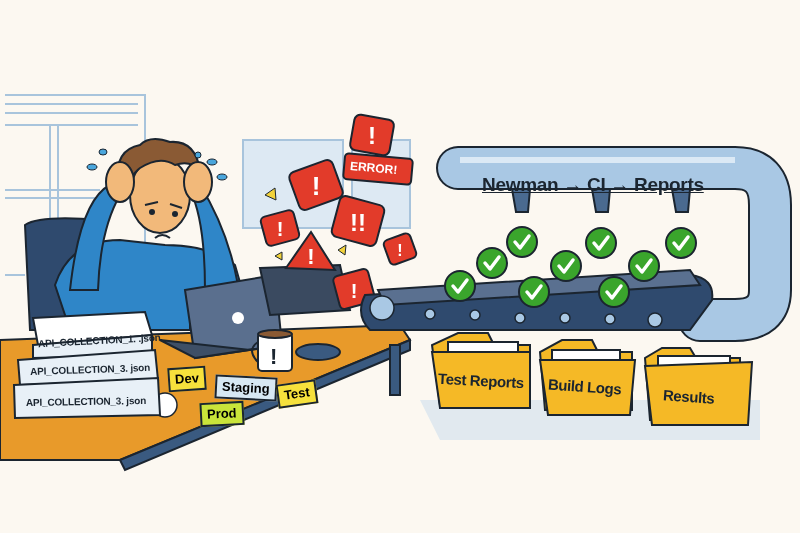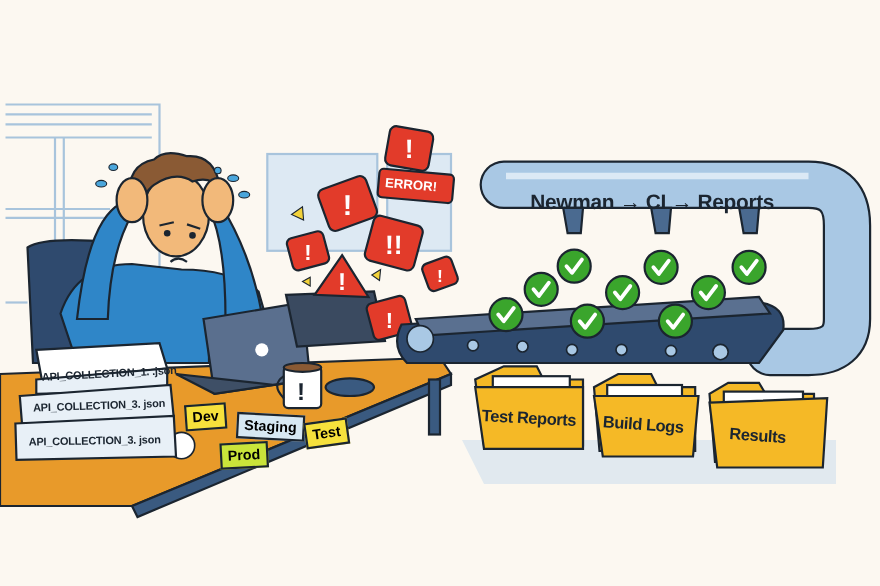--- a/index.html
+++ b/index.html
@@ -2,21 +2,21 @@
 <html><head>
 <meta charset="utf-8">
 <style>
   html,body{margin:0;padding:0;}
   body{width:800px;height:533px;background:#fcf8f1;overflow:hidden;position:relative;font-family:"Liberation Sans",sans-serif;}
   .abs{position:absolute;}
   svg{position:absolute;left:0;top:0;}
   .label{position:absolute;font-family:"Liberation Sans",sans-serif;font-weight:bold;color:#1b2530;white-space:nowrap;}
   .book-label{font-size:10px;font-weight:bold;letter-spacing:-0.2px;}
   .note{position:absolute;border:2px solid #1b2530;font-size:13px;font-weight:bold;text-align:center;line-height:20px;padding:0 5px;}
-  .pipe-label{font-size:19px;letter-spacing:-0.3px;}
+  .pipe-label{font-size:19px;letter-spacing:-0.3px;text-decoration:underline;}
   .folder-label{font-size:15px;letter-spacing:-0.4px;}
   .error-tag{font-size:12px;color:#fff;}
 </style>
 </head>
 <body>
 
 <svg width="800" height="533" viewBox="0 0 800 533">
 
   <g stroke="#a8c4dc" stroke-width="2" fill="none">
     <path d="M5 95 L145 95 L145 260"></path>

